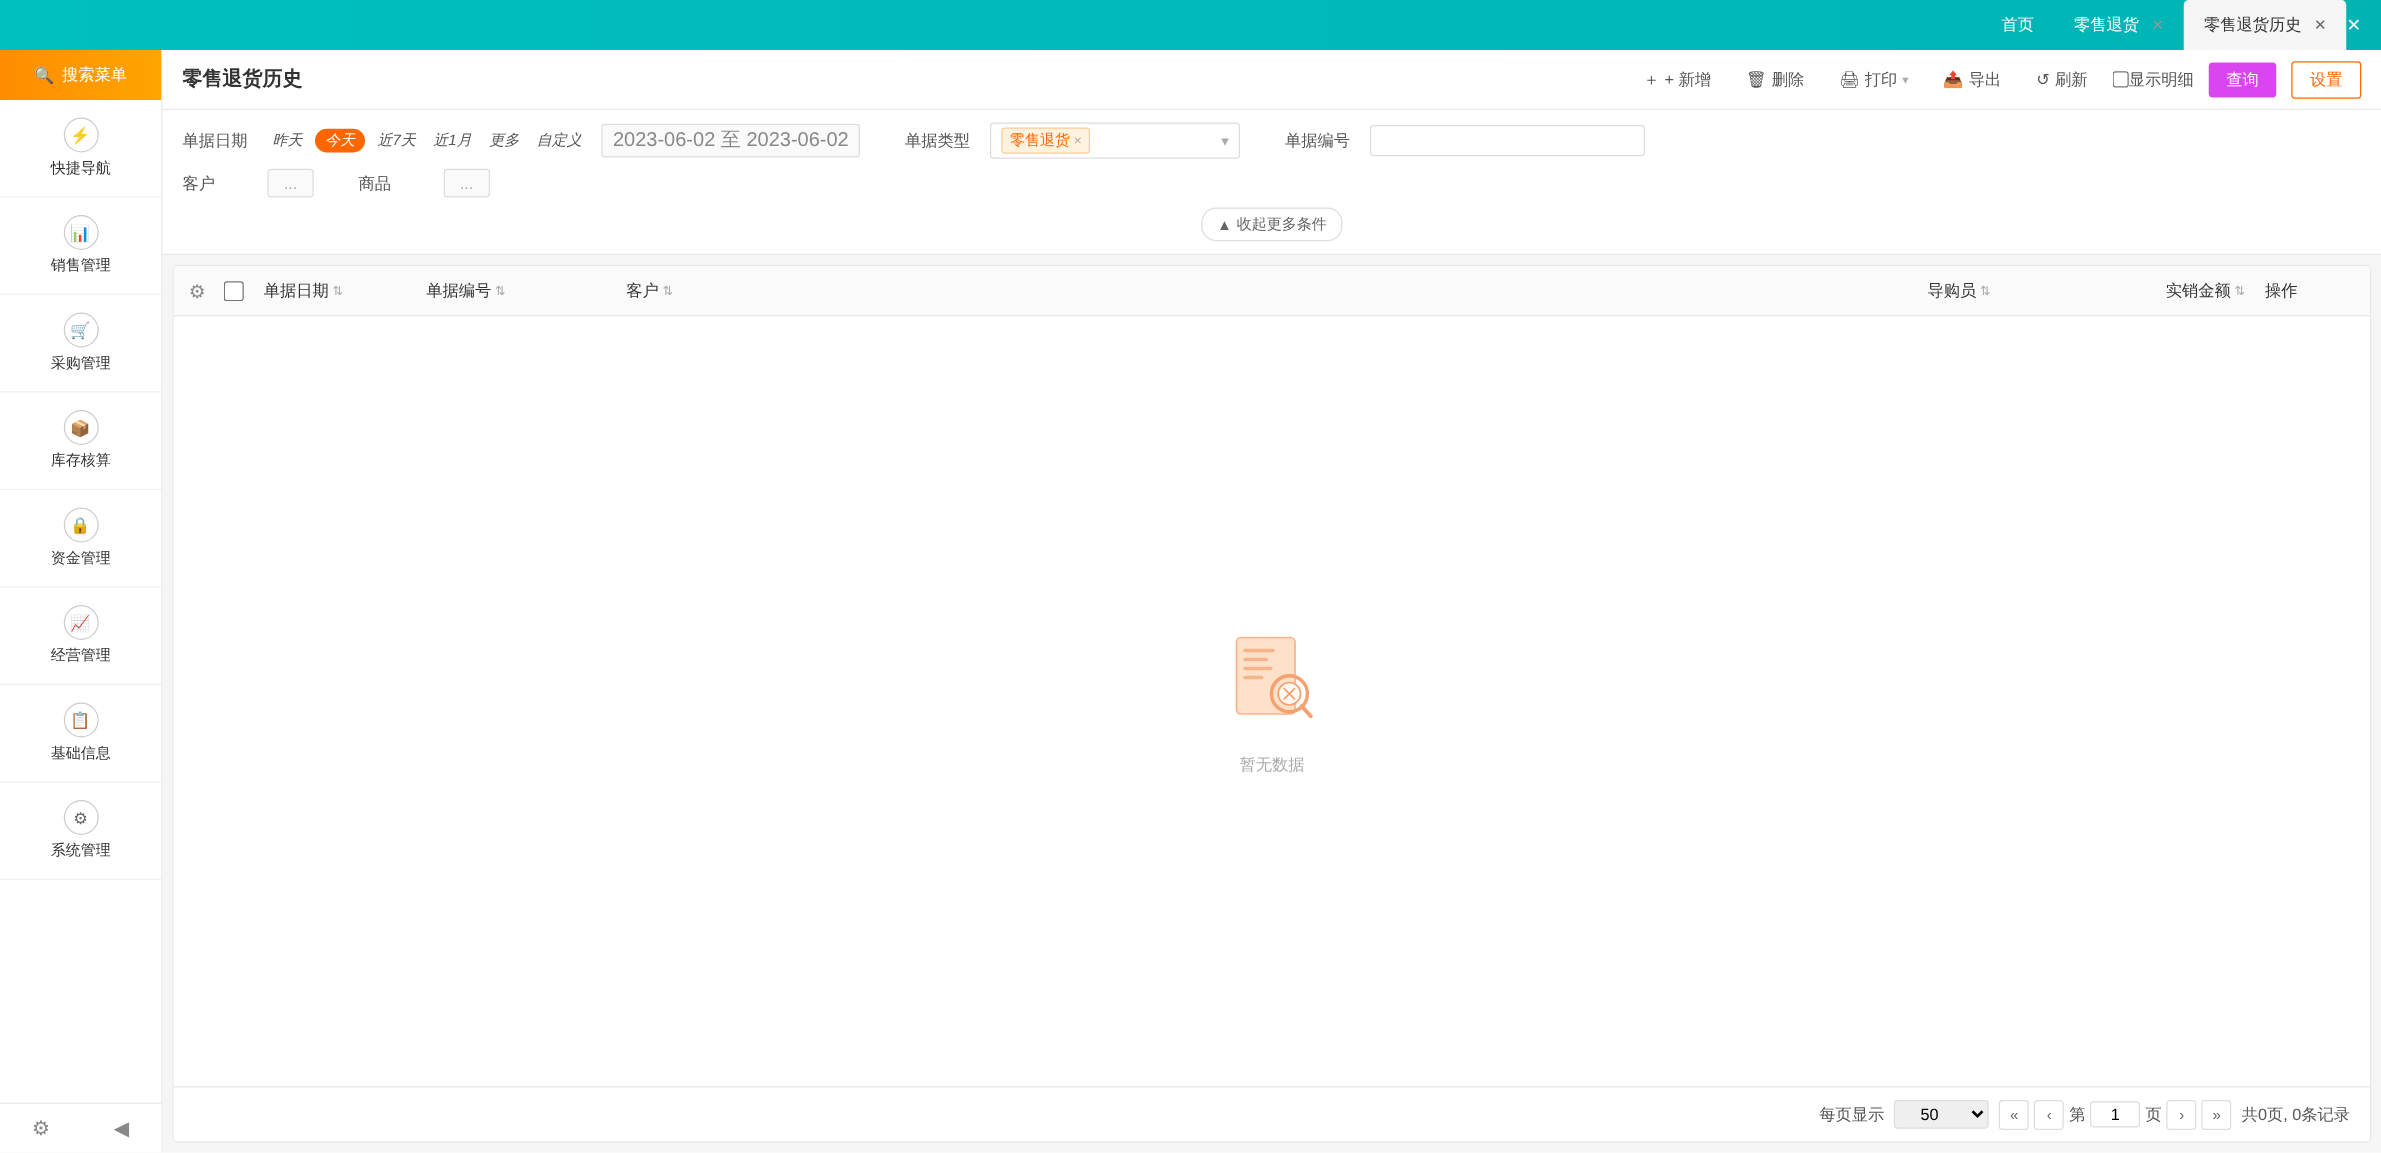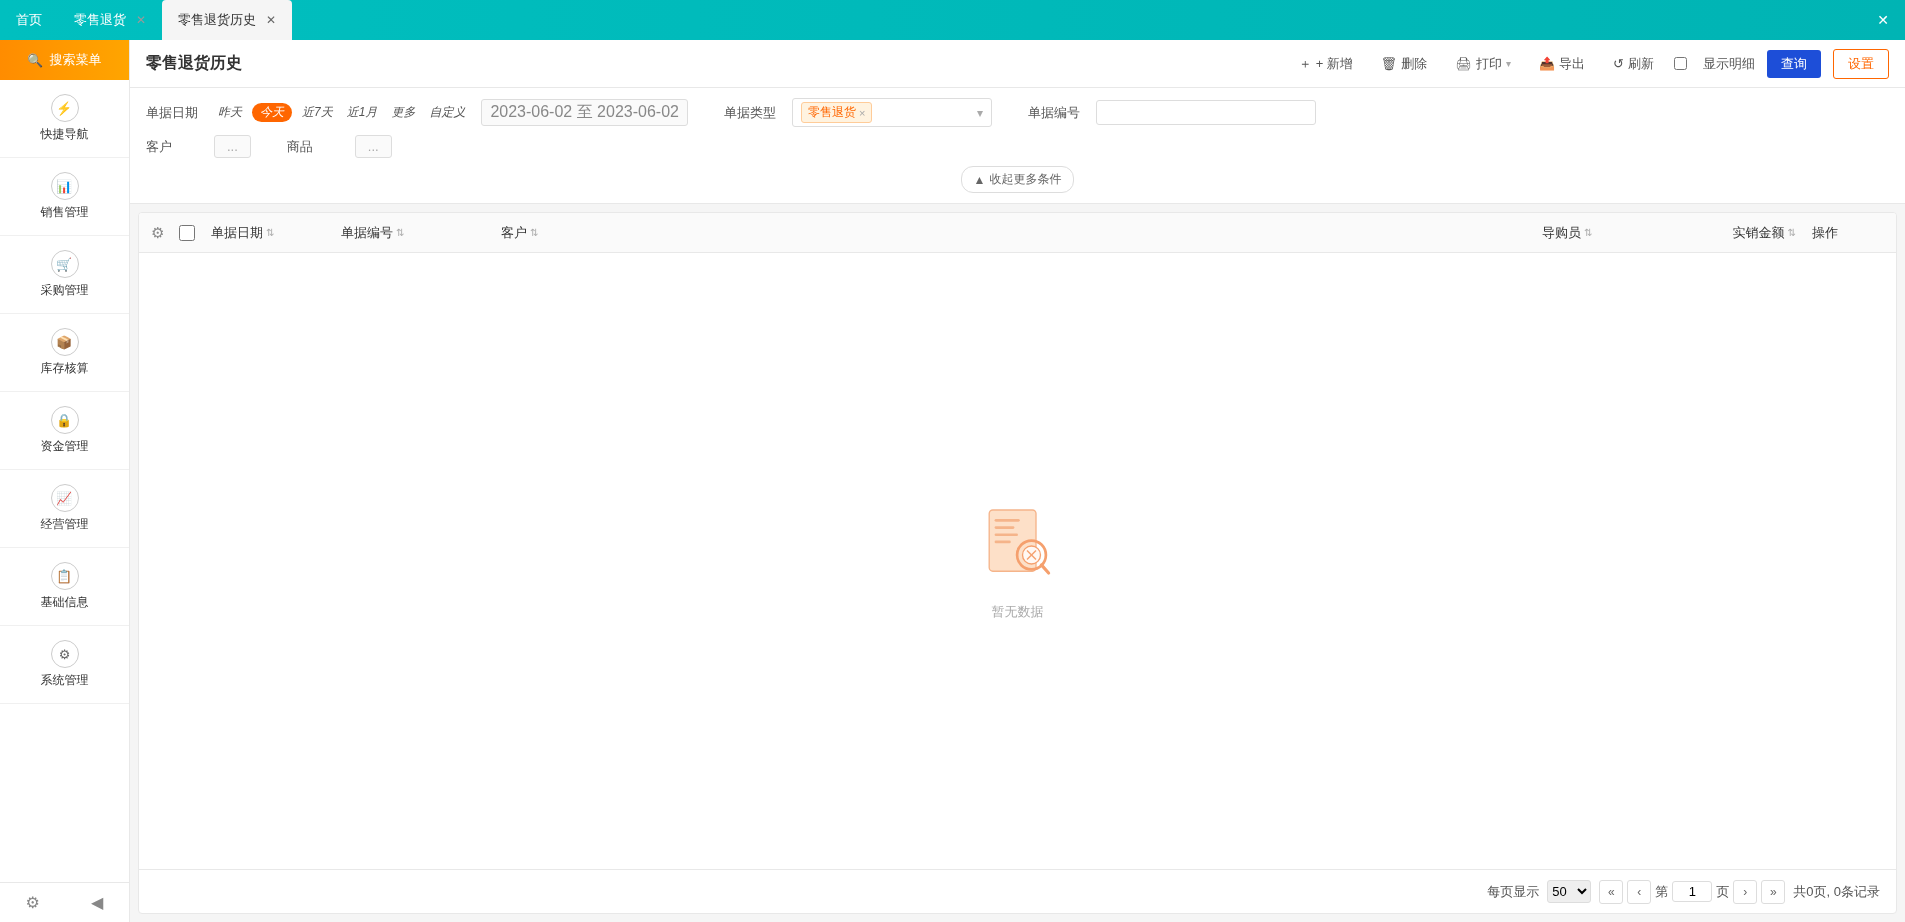--- a/index.html
+++ b/index.html
@@ -12,20 +12,21 @@
       display: flex;
       align-items: center;
       padding: 0 0 0 0;
       flex-shrink: 0;
     }
     .top-bar .tabs {
       display: flex;
       align-items: center;
       flex: 1;
       height: 100%;
+      justify-content: flex-end;
     }
     .tab-item {
       height: 100%;
       display: flex;
       align-items: center;
       padding: 0 16px;
       font-size: 13px;
       color: #fff;
       cursor: pointer;
       gap: 6px;
@@ -152,41 +153,41 @@
       display: flex;
       align-items: center;
       gap: 4px;
       font-size: 13px;
       color: #555;
       cursor: pointer;
       padding: 4px 8px;
       border-radius: 3px;
     }
     .btn-primary {
-      background: #1d4ed8;
+      background: #d946ef;
       color: #fff;
       border: none;
       border-radius: 3px;
       padding: 5px 14px;
       font-size: 13px;
       cursor: pointer;
     }
     .btn-setting {
       background: #fff;
       color: #ff6600;
       border: 1px solid #ff6600;
       border-radius: 3px;
       padding: 5px 14px;
       font-size: 13px;
       cursor: pointer;
     }
     .display-toggle {
       display: flex;
       align-items: center;
-      gap: 16px;
+      gap: 0;
       font-size: 13px;
       color: #555;
       cursor: pointer;
     }
 
     
     .filter-area {
       background: #fff;
       padding: 10px 16px;
       border-bottom: 1px solid #e8e8e8;
@@ -362,21 +363,21 @@
       padding: 0 16px;
       gap: 8px;
       border-top: 1px solid #e8e8e8;
       font-size: 13px;
       color: #555;
       flex-shrink: 0;
     }
     .page-size-select {
       border: 1px solid #ddd;
       border-radius: 3px;
-      padding: 2px 0;
+      padding: 2px 16px;
       font-size: 13px;
       outline: none;
     }
     .page-nav {
       display: flex;
       align-items: center;
       gap: 4px;
     }
     .page-nav-btn {
       width: 24px;

